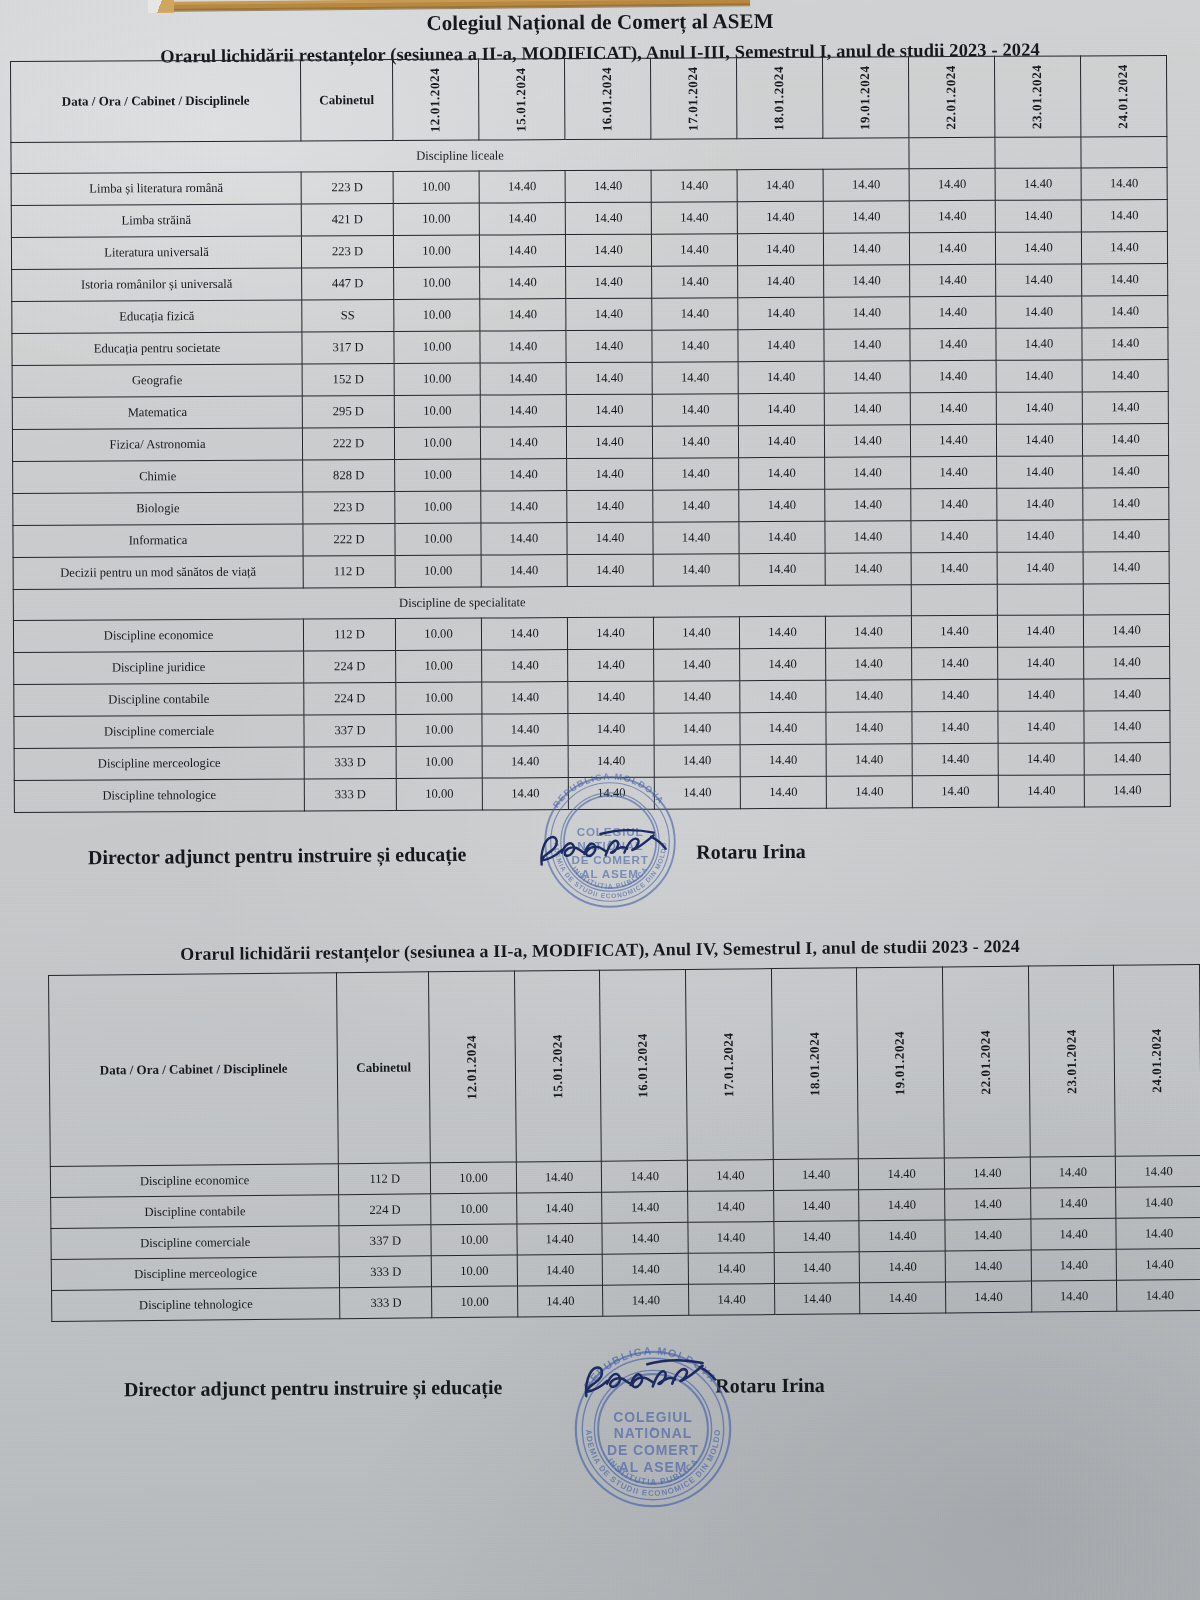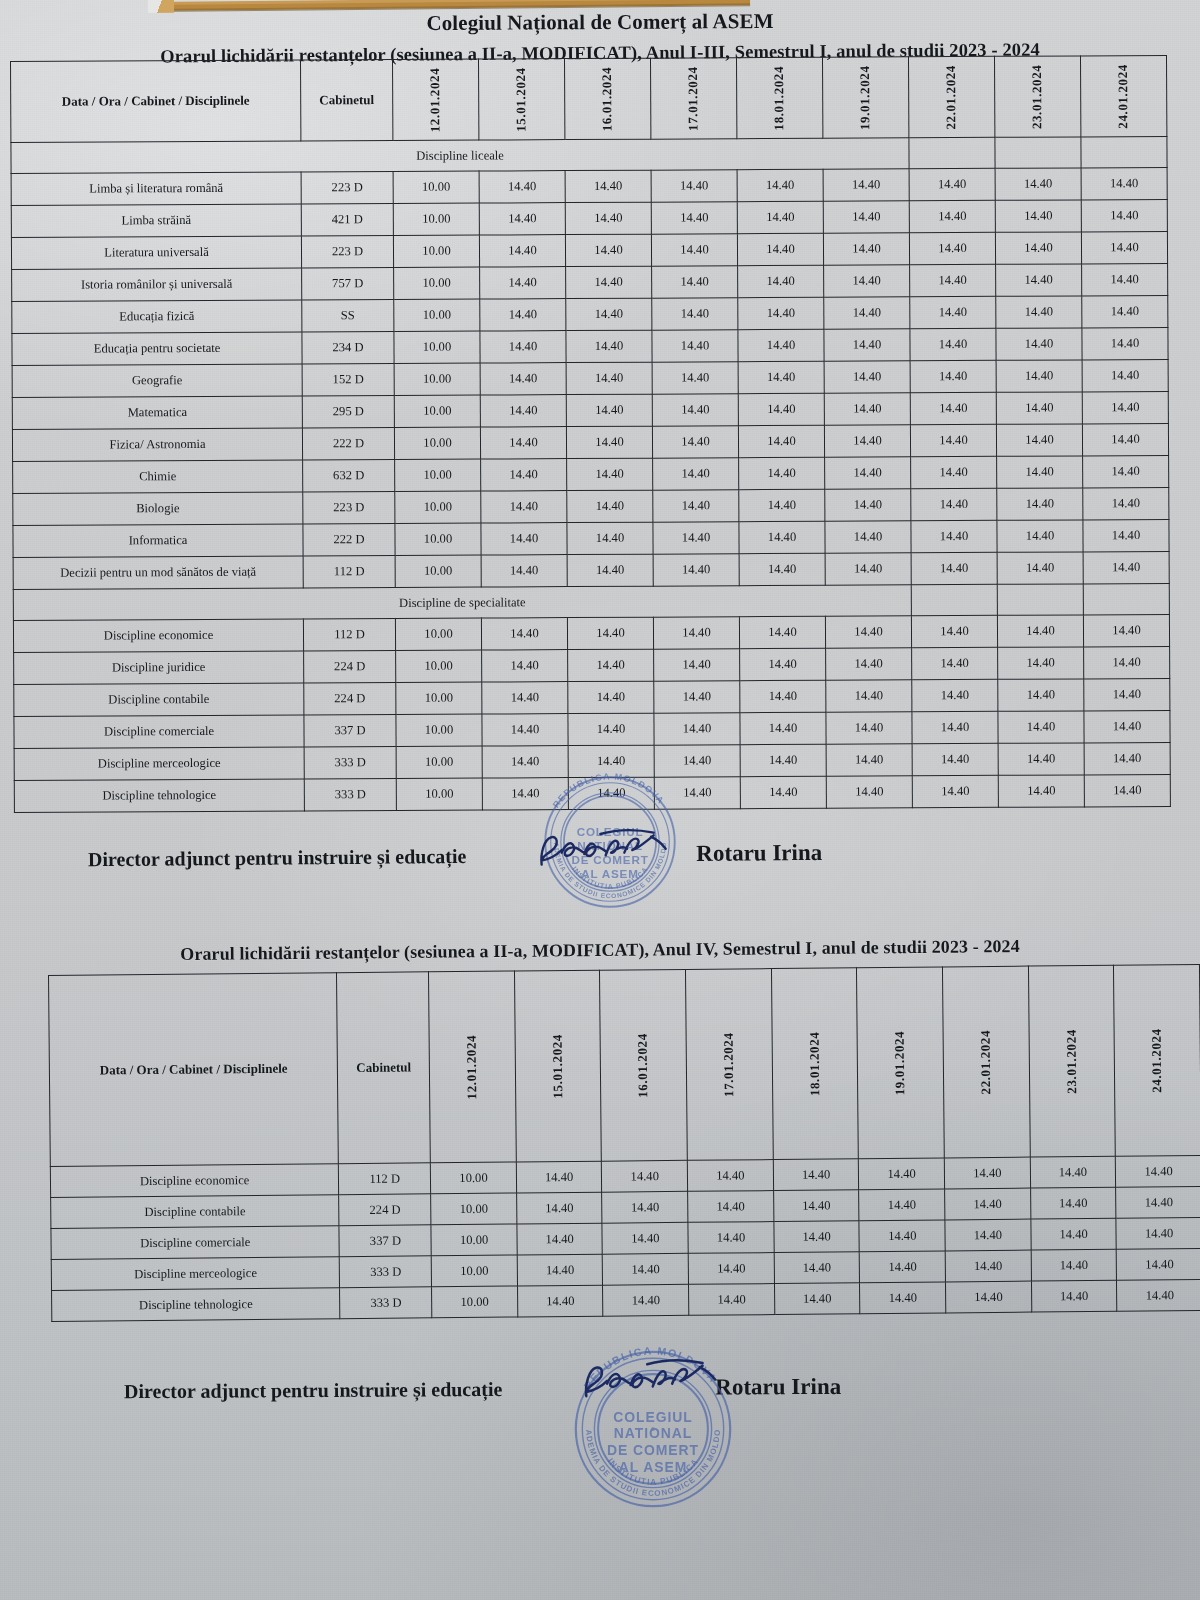--- a/index.html
+++ b/index.html
@@ -81,21 +81,21 @@
   .row-h td{height:31px;}
   .row-h2 td{height:30px;}
 
   
   #t1{left:10px;top:61px;transform:rotate(-.30deg);transform-origin:left top;}
   #t2{left:48px;top:975px;transform:rotate(-.55deg);transform-origin:left top;}
 
   
   .sig{position:absolute;white-space:nowrap;}
   .sig .role{font-weight:bold;font-size:20px;}
-  .sig .name{font-weight:bold;font-size:23px;font-family:Liberation Serif, serif;}
+  .sig .name{font-weight:bold;font-size:20px;font-family:Liberation Serif, serif;}
 
   
   .stamp{position:absolute;pointer-events:none;}
   .stamp svg{display:block;overflow:visible;}
   .stamp text,.stamp textPath{
     font-family:"Liberation Sans",sans-serif;
     fill:#4763a8;font-weight:bold;
   }
   .sigink{
     position:absolute;pointer-events:none;
@@ -205,21 +205,21 @@
           <td>14.40</td>
           <td>14.40</td>
           <td>14.40</td>
           <td>14.40</td>
           <td>14.40</td>
           <td>14.40</td>
           <td>14.40</td>
         </tr>
         <tr class="row-h">
           <td class="disc">Istoria românilor și universală</td>
-          <td class="cab">757 D</td>
+          <td class="cab">447 D</td>
           <td>10.00</td>
           <td>14.40</td>
           <td>14.40</td>
           <td>14.40</td>
           <td>14.40</td>
           <td>14.40</td>
           <td>14.40</td>
           <td>14.40</td>
           <td>14.40</td>
         </tr>
@@ -231,21 +231,21 @@
           <td>14.40</td>
           <td>14.40</td>
           <td>14.40</td>
           <td>14.40</td>
           <td>14.40</td>
           <td>14.40</td>
           <td>14.40</td>
         </tr>
         <tr class="row-h">
           <td class="disc">Educația pentru societate</td>
-          <td class="cab">234 D</td>
+          <td class="cab">317 D</td>
           <td>10.00</td>
           <td>14.40</td>
           <td>14.40</td>
           <td>14.40</td>
           <td>14.40</td>
           <td>14.40</td>
           <td>14.40</td>
           <td>14.40</td>
           <td>14.40</td>
         </tr>
@@ -283,21 +283,21 @@
           <td>14.40</td>
           <td>14.40</td>
           <td>14.40</td>
           <td>14.40</td>
           <td>14.40</td>
           <td>14.40</td>
           <td>14.40</td>
         </tr>
         <tr class="row-h">
           <td class="disc">Chimie</td>
-          <td class="cab">632 D</td>
+          <td class="cab">828 D</td>
           <td>10.00</td>
           <td>14.40</td>
           <td>14.40</td>
           <td>14.40</td>
           <td>14.40</td>
           <td>14.40</td>
           <td>14.40</td>
           <td>14.40</td>
           <td>14.40</td>
         </tr>

